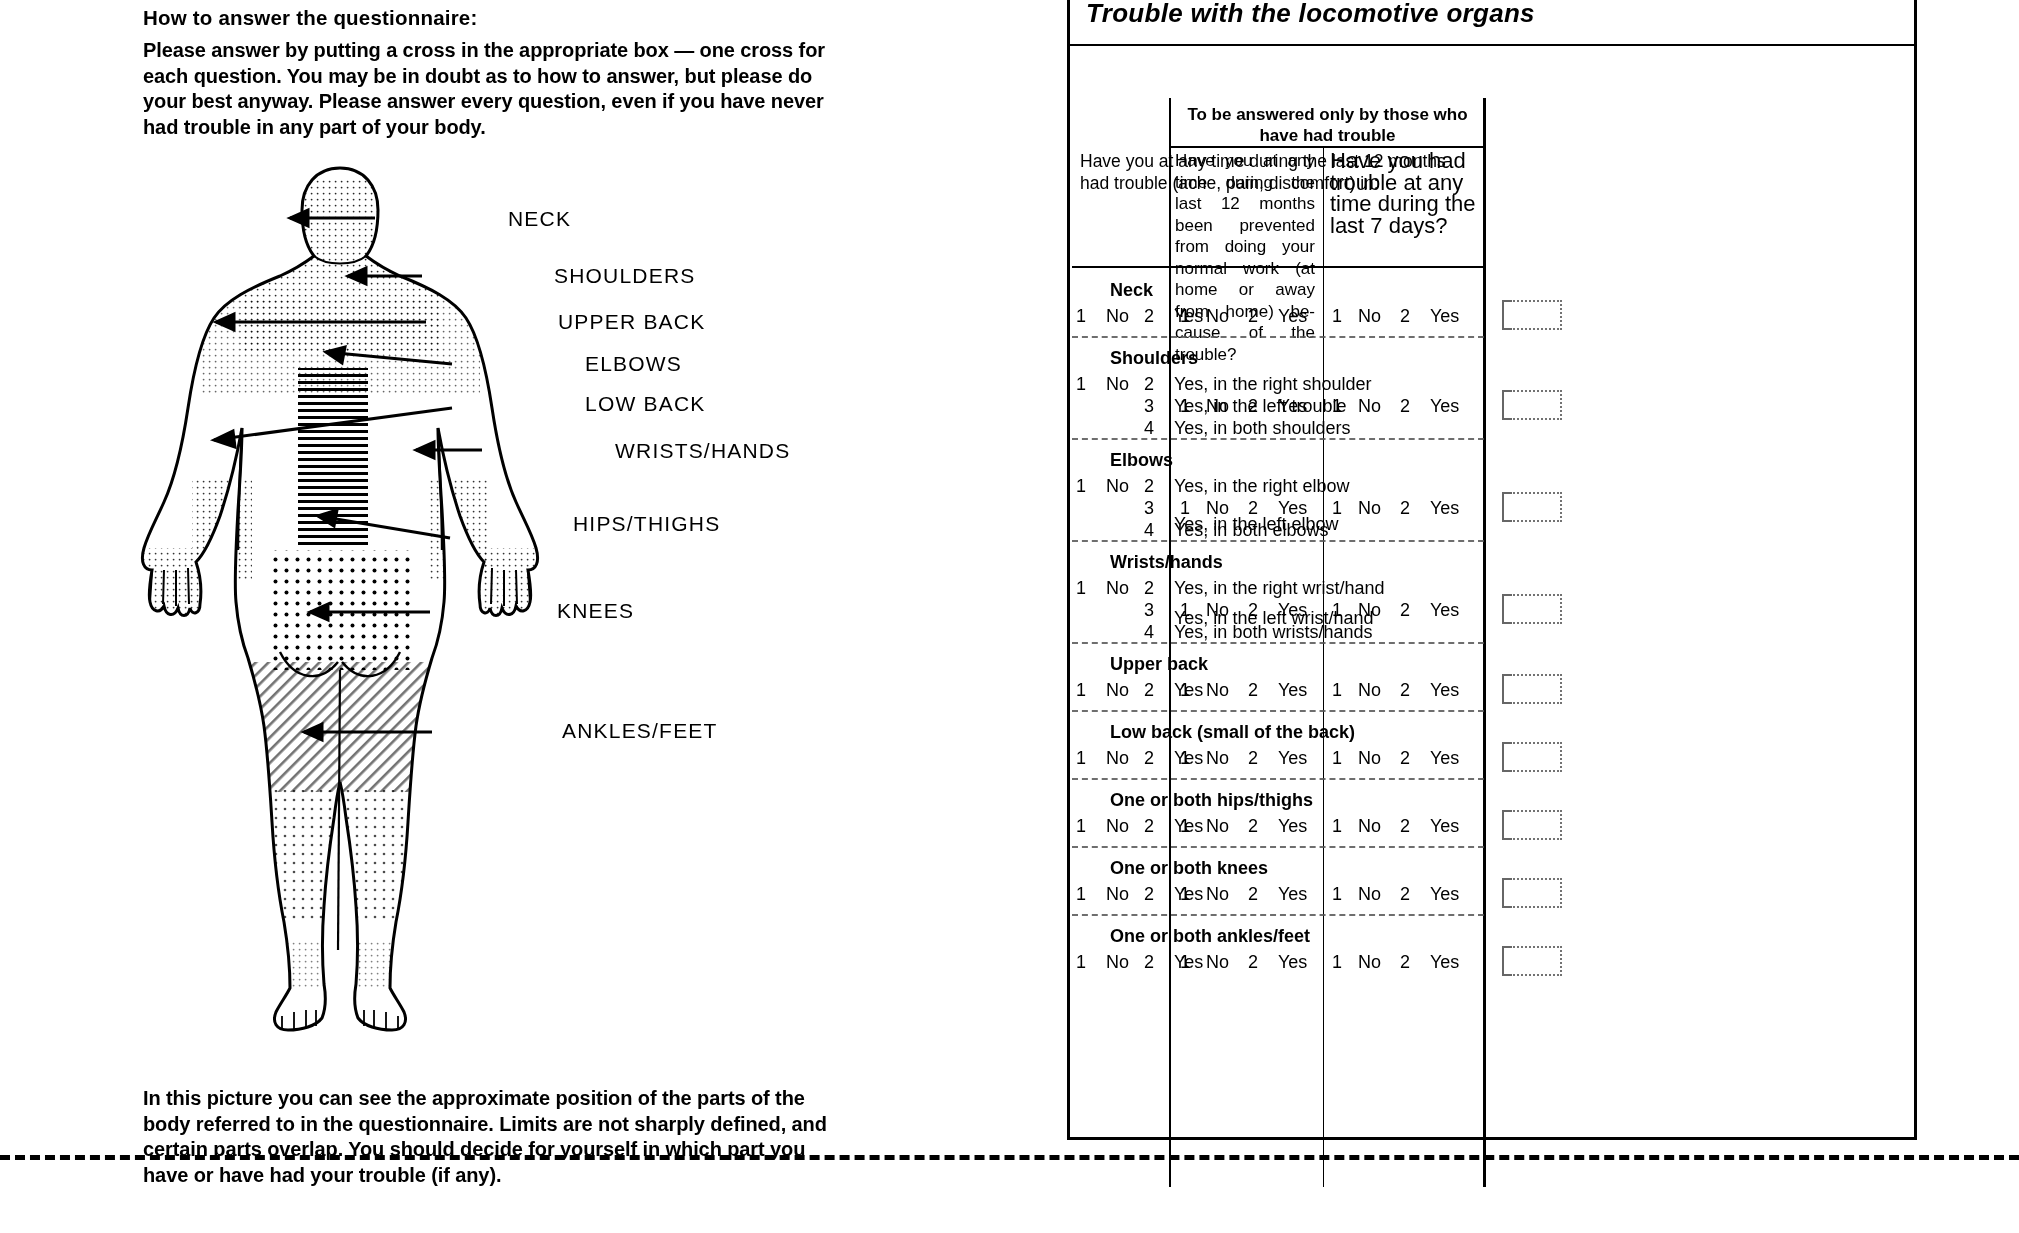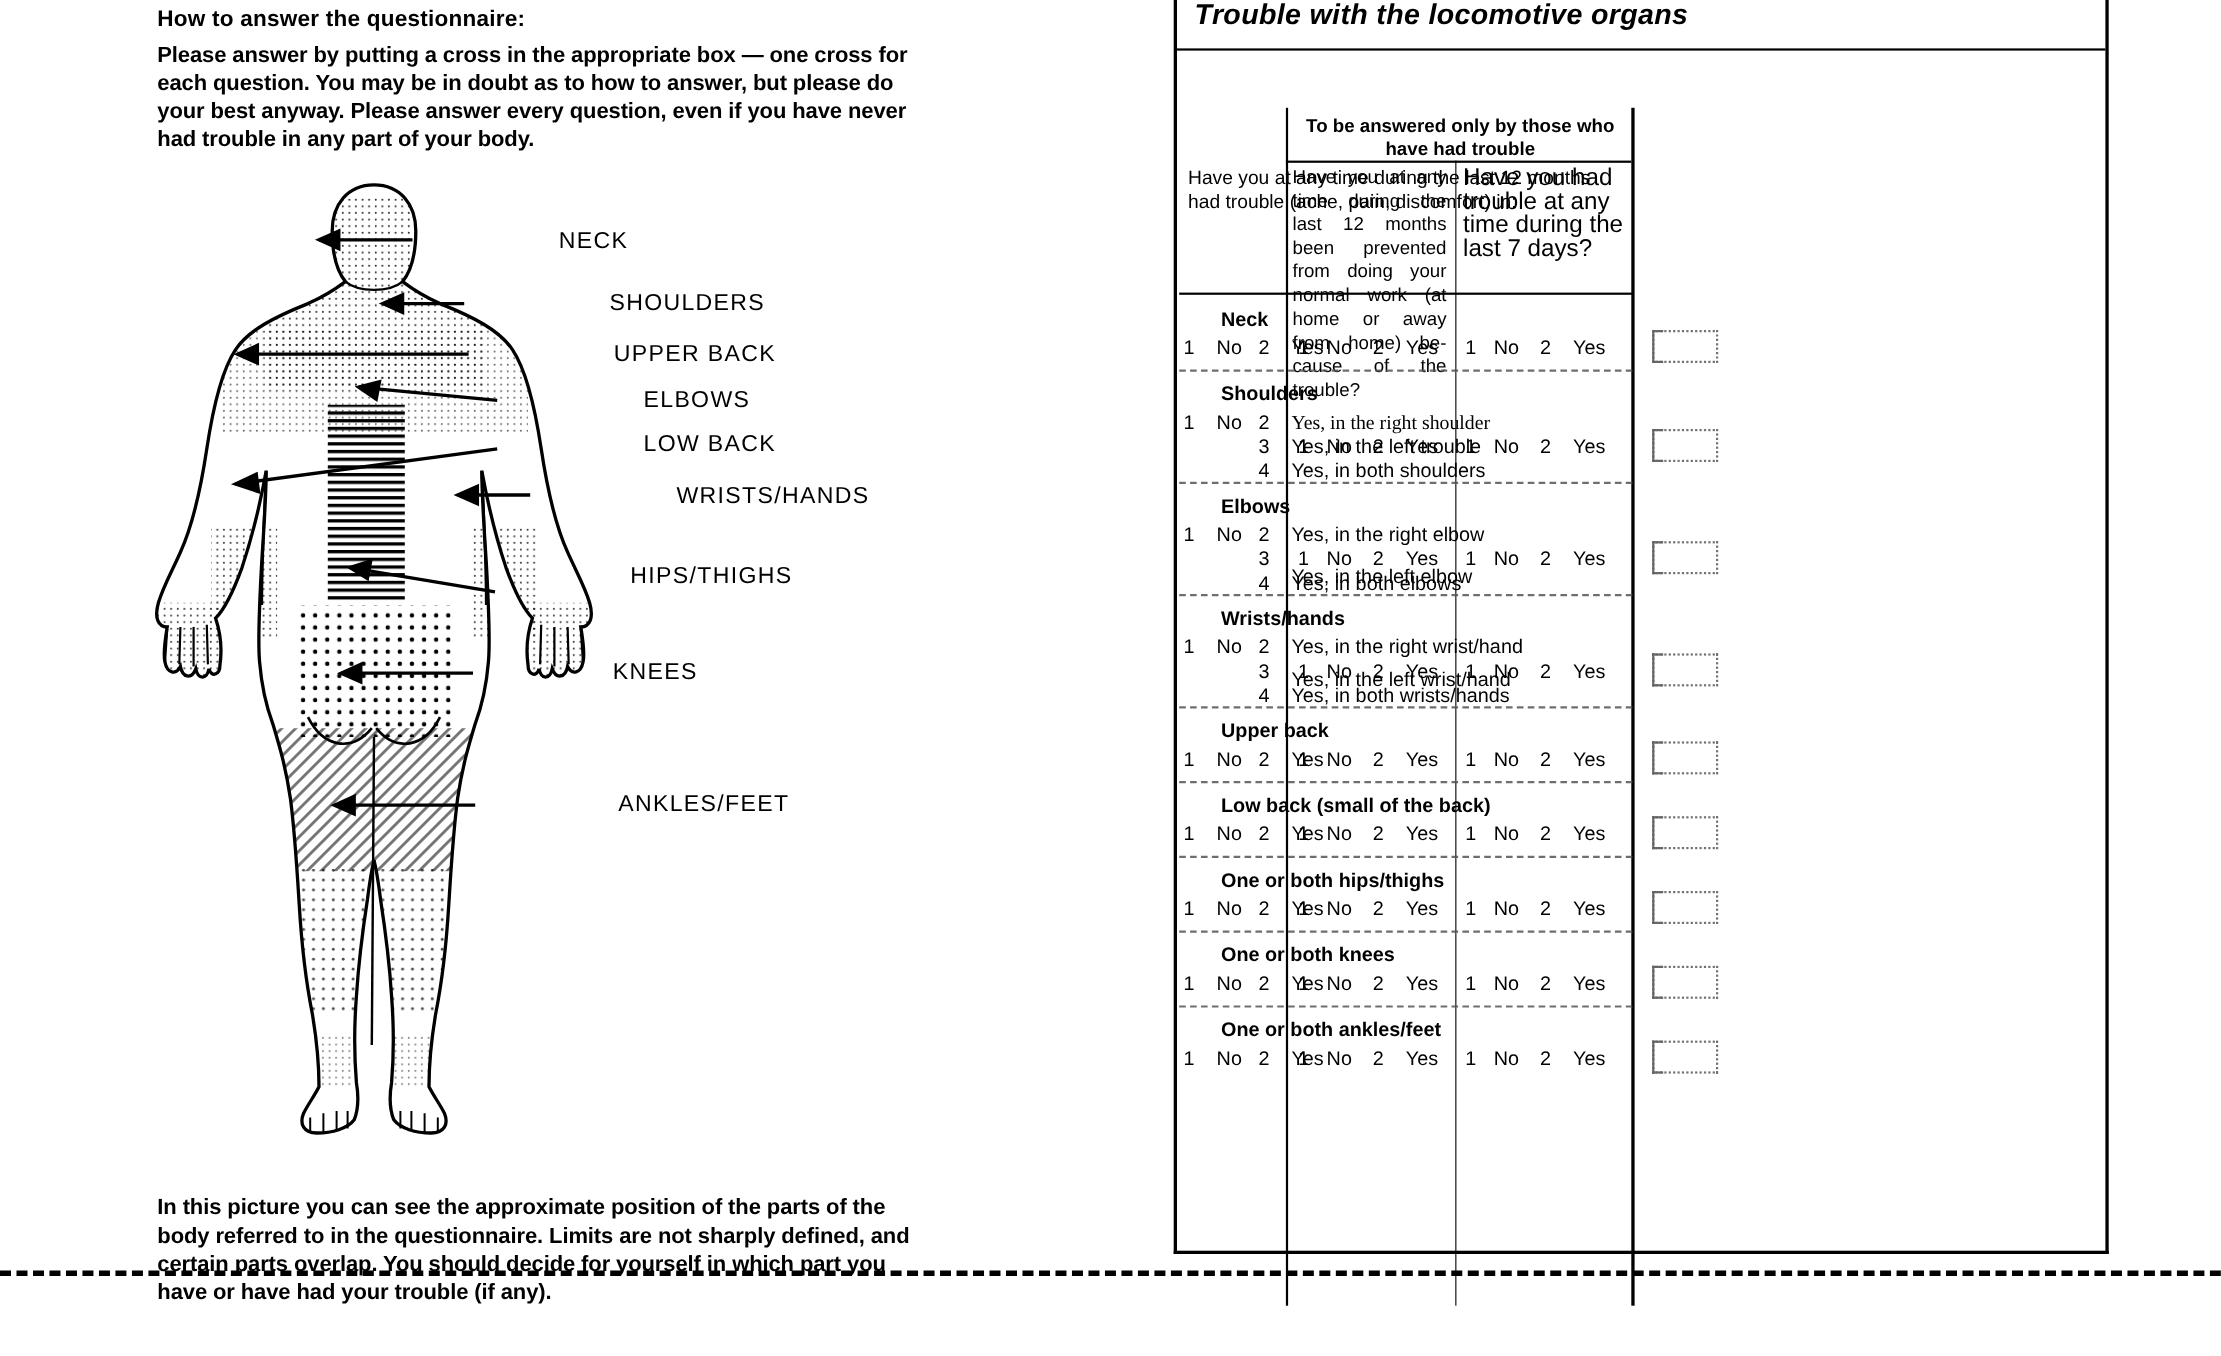--- a/index.html
+++ b/index.html
@@ -496,21 +496,21 @@
             <span class="ayes">Yes</span>
           </div>
           <div class="margin-box" style="left: 432px; top: 32px;"></div>
         </div>
         <div class="qrow-sep" style="top: 68px;"></div>
         <div class="qrow" style="position: absolute; left: 0px; top: 68px; width: 100%; height: 102px;">
           <div class="part-name" style="top: 12px;">Shoulders</div>
           <span class="opt-1" style="top: 38px;">1</span>
           <span class="opt-no" style="top: 38px;">No</span>
           <span class="opt-num" style="top: 38px;">2</span>
-          <span class="opt-txt" style="top: 38px; font-family: Liberation Serif, serif;">Yes, in the right shoulder</span>
+          <span class="opt-txt" style="top: 38px;">Yes, in the right shoulder</span>
           <span class="opt-num" style="top: 60px;">3</span>
           <span class="opt-txt" style="top: 60px;">Yes, in the left trouble</span>
           <span class="opt-num" style="top: 82px;">4</span>
           <span class="opt-txt" style="top: 82px;">Yes, in both shoulders</span>
           <div class="ans-group" style="left: 110px; top: 60px; width: 140px; height: 22px;">
             <span class="a1">1</span>
             <span class="ano">No</span>
             <span class="a2">2</span>
             <span class="ayes">Yes</span>
           </div>

